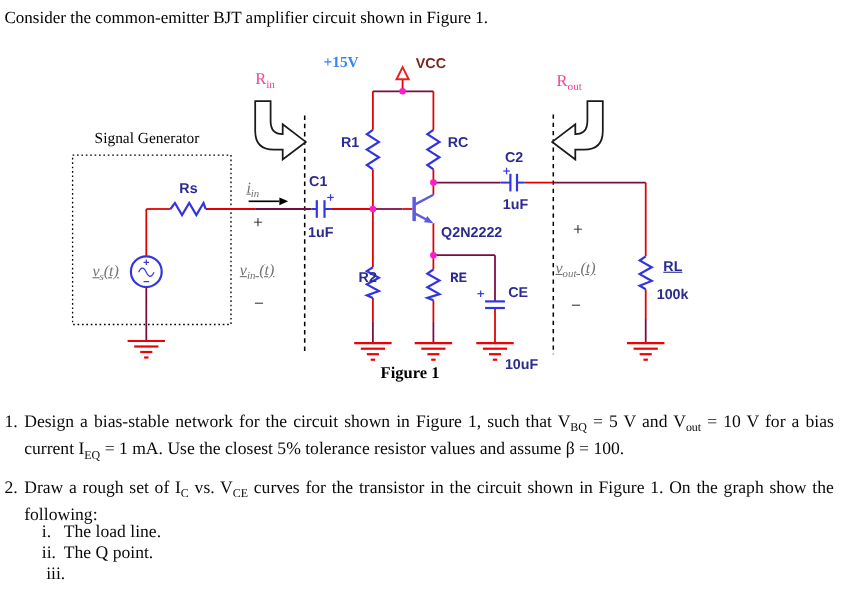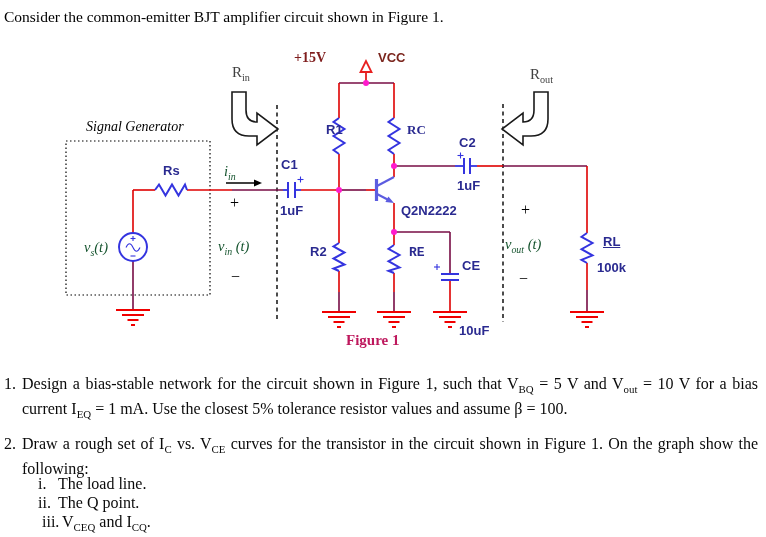--- a/index.html
+++ b/index.html
@@ -3,25 +3,25 @@
 <meta charset="utf-8">
 <style>
   html,body{margin:0;padding:0;background:#fff;}
   #page{position:relative;width:766px;height:537px;background:#ffffff;overflow:hidden;
         font-family:"Liberation Serif",serif;color:#0a0a0a;}
   #cktsvg{position:absolute;left:0;top:0;}
   .lbl{position:absolute;white-space:nowrap;line-height:1.1;}
   .navy{font:700 13px "Liberation Sans",sans-serif;color:var(--label-navy);}
   .vcc{font:700 13px "Liberation Sans",sans-serif;color:var(--vcc-text);}
   .ser{font:14px "Liberation Serif",serif;color:#000;}
-  .serb{font:700 14px "Liberation Serif",serif;color:#7f1d1d;}
-  .port{font:15px "Liberation Serif",serif;color:#404040;}
+  .serb{font:700 14px "Liberation Serif",serif;color:#3b82f6;}
+  .port{font:15px "Liberation Serif",serif;color:#ec4899;}
   .sign{font:16px "Liberation Serif",serif;color:#000;}
-  .var{font:14.5px "Liberation Serif",serif;color:#14532d;}
-  .cap{font:700 15px "Liberation Serif",serif;color:#be185d;}
+  .var{font:14.5px "Liberation Serif",serif;color:#737373;text-decoration:underline;}
+  .cap{font:700 15px "Liberation Serif",serif;color:#000000;}
   sub{font-size:0.68em;}
   i{font-style:italic;}
   .title{font:15.5px "Liberation Serif",serif;color:#000;}
   .qrow{position:absolute;display:flex;}
   .qnum{width:18px;flex:0 0 18px;font:16px/20px "Liberation Serif",serif;}
   .qtext{width:736px;font:16px/20px "Liberation Serif",serif;text-align:justify;}
   .litem{position:absolute;display:flex;font:16px/19px "Liberation Serif",serif;}
   .lnum{width:20px;flex:0 0 20px;}
   
   .wm{stroke:var(--wire-maroon);stroke-width:1.6;}
@@ -182,34 +182,34 @@
     <path class="blkarrow" d="M548,92 L534,92 L534,110 Q534,122 523,122 L523,113 L502,129 L523,145 L523,136 L531,136 Q548,136 548,119 Z"></path>
 
     <g>
       <line class="iarr" x1="226" y1="183" x2="254" y2="183"></line>
       <polygon points="254,179.5 254,186.5 262,183" fill="#000"></polygon>
     </g>
   </svg>
 
   <div class="lbl title" style="left:4px;top:8px;">Consider the common-emitter BJT amplifier circuit shown in Figure 1.</div>
 
-  <div class="lbl ser" style="left:86px;top:119px;font-style:italic;">Signal Generator</div>
+  <div class="lbl ser" style="left:86px;top:119px;">Signal Generator</div>
   <div class="lbl var" style="left:84px;top:239px;"><i>v</i><sub><i>s</i></sub><i>(t)</i></div>
   <div class="lbl navy" style="left:163px;top:163px;">Rs</div>
 
   <div class="lbl port" style="left:232px;top:64px;">R<sub>in</sub></div>
-  <div class="lbl port" style="left:530px;top:66px;">R<sub>out</sub></div>
+  <div class="lbl port" style="left:506px;top:66px;">R<sub>out</sub></div>
   <div class="lbl var" style="left:224px;top:163px;"><i>i</i><sub><i>in</i></sub></div>
 
   <div class="lbl serb" style="left:294px;top:50px;">+15V</div>
   <div class="lbl vcc" style="left:378px;top:50px;">VCC</div>
 
-  <div class="lbl navy" style="left:310px;top:122px;margin-left:16px;">R1</div>
-  <div class="lbl navy" style="left:407px;top:122px;font-family:Liberation Serif, serif;">RC</div>
-  <div class="lbl navy" style="left:310px;top:244px;">R2</div>
+  <div class="lbl navy" style="left:310px;top:122px;">R1</div>
+  <div class="lbl navy" style="left:407px;top:122px;">RC</div>
+  <div class="lbl navy" style="left:326px;top:244px;">R2</div>
   <div class="lbl navy" style="left:409px;top:245px;font-family:Liberation Mono, monospace;">RE</div>
 
   <div class="lbl navy" style="left:281px;top:157px;">C1</div>
   <div class="lbl navy" style="left:280px;top:203px;">1uF</div>
   <div class="lbl navy" style="left:459px;top:135px;text-align:right;">C2</div>
   <div class="lbl navy" style="left:457px;top:178px;">1uF</div>
   <div class="lbl navy" style="left:462px;top:258px;">CE</div>
   <div class="lbl navy" style="left:459px;top:287px;margin-top:36px;">10uF</div>
 
   <div class="lbl navy" style="left:401px;top:203px;">Q2N2222</div>
@@ -240,16 +240,15 @@
   <div class="litem" style="left:38px;top:474px;">
     <span class="lnum">i.</span>
     <span>The load line.</span>
   </div>
   <div class="litem" style="left:38px;top:493px;">
     <span class="lnum">ii.</span>
     <span>The Q point.</span>
   </div>
   <div class="litem" style="left:42px;top:512px;">
     <span class="lnum">iii.</span>
-    <span>V<sub>CEQ</sub> and I<sub>CQ</sub>.</span>
   </div>
 
 </div>
 
 </body></html>

